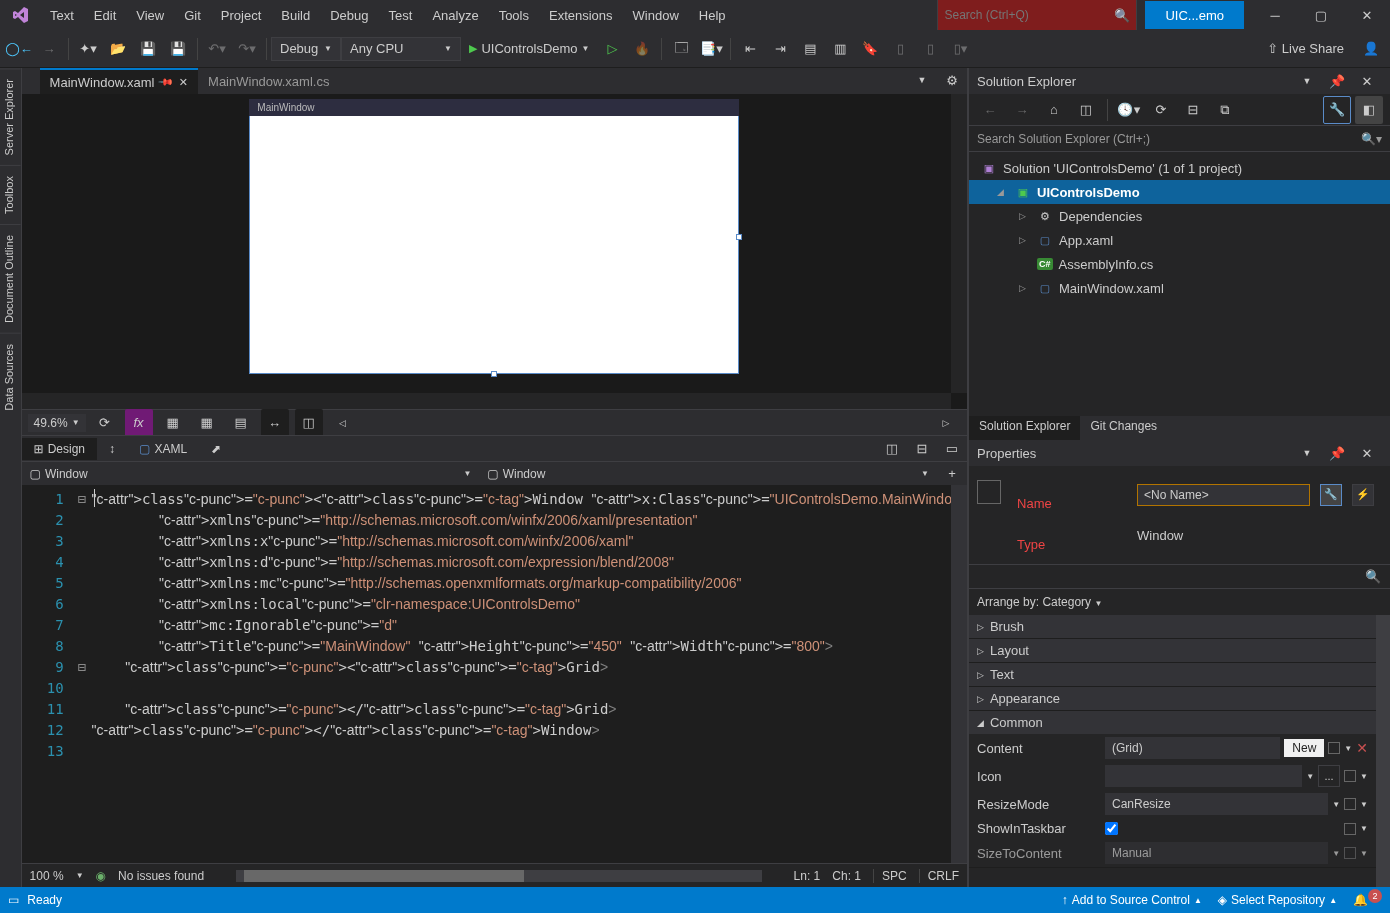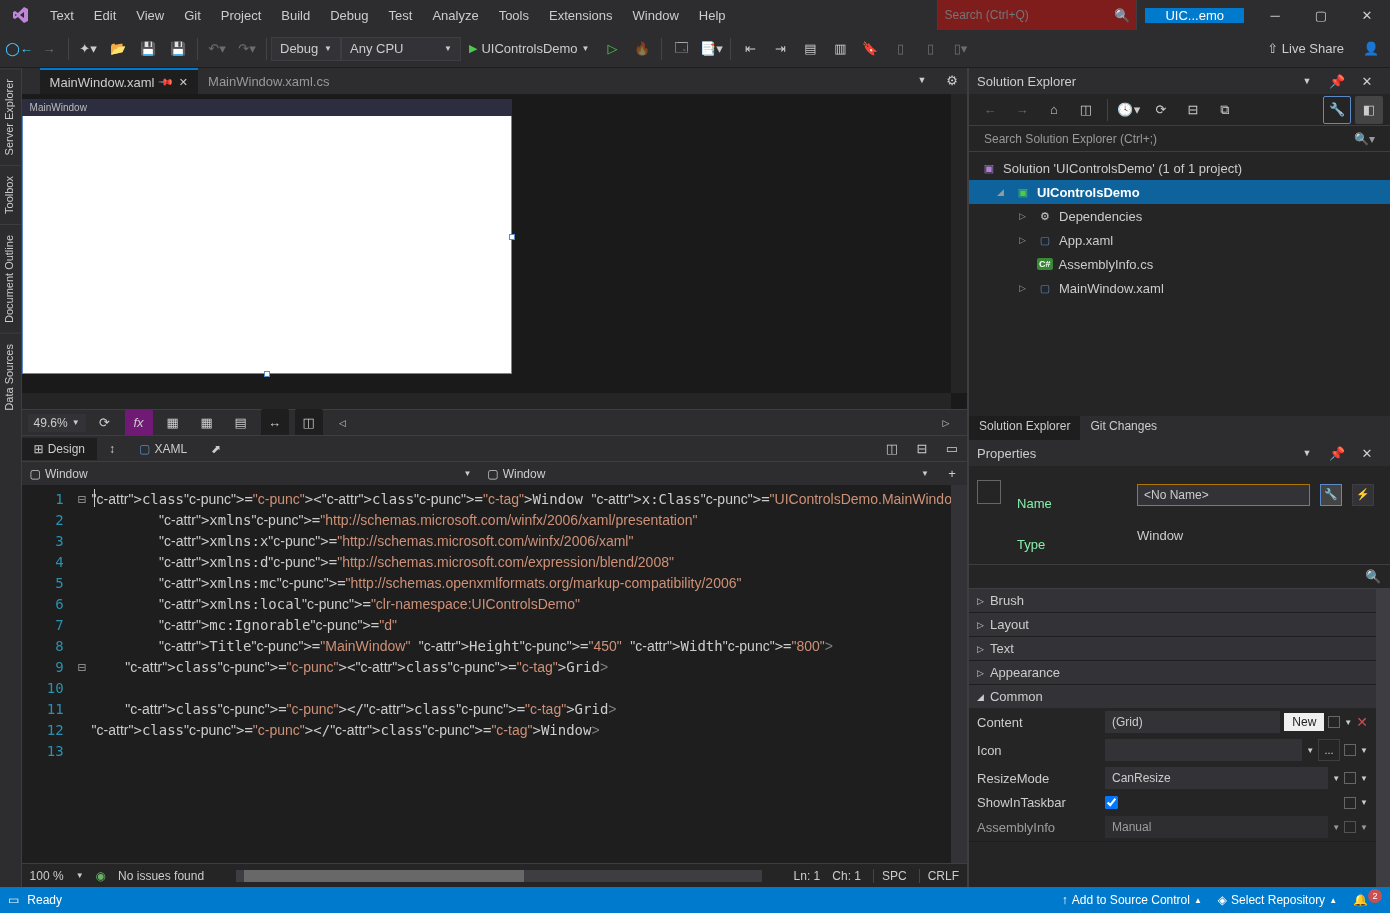--- a/index.html
+++ b/index.html
@@ -3,42 +3,42 @@
 <meta charset="utf-8">
 <style>
 * { margin: 0; padding: 0; box-sizing: border-box; font-family: 'Segoe UI', Tahoma, sans-serif; }
 body { background: #1e1e1e; color: #ccc; width: 1390px; height: 913px; overflow: hidden; font-size: 13px; display: flex; flex-direction: column; }
 .titlebar { height: 30px; background: #2d2d30; display: flex; align-items: center; }
 .vs-logo { width: 24px; height: 24px; margin: 0 8px; display: flex; align-items: center; justify-content: center; }
 .menubar { display: flex; }
 .menu-item { padding: 0 10px; height: 30px; display: flex; align-items: center; color: #ccc; cursor: pointer; }
 .searchbox { margin-left: auto; background: #7f1d1d; border: 1px solid #3e3e42; width: 200px; height: 36px; display: flex; align-items: center; padding: 0 6px; color: #999; }
 .searchbox input { background: transparent; border: none; color: #ccc; flex: 1; outline: none; font-size: 12px; }
-.title-chip { background: #007acc; color: white; height: 15px; padding: 0 20px; margin: 0 8px; display: flex; align-items: center; font-size: 13px; }
+.title-chip { background: #007acc; color: white; height: 28px; padding: 0 20px; margin: 0 8px; display: flex; align-items: center; font-size: 13px; }
 .winctrl { width: 46px; height: 30px; display: flex; align-items: center; justify-content: center; color: #ccc; }
 .toolbar { height: 38px; background: #2d2d30; display: flex; align-items: center; padding: 0 4px; border-bottom: 1px solid #1e1e1e; }
 .tbtn { width: 28px; height: 28px; display: flex; align-items: center; justify-content: center; color: #ccc; margin: 0 1px; border-radius: 2px; }
 .tbtn.disabled { opacity: 0.4; }
 .tsep { width: 1px; height: 22px; background: #444; margin: 0 4px; }
 .combo { background: #333337; border: 1px solid #3e3e42; height: 24px; display: flex; align-items: center; padding: 0 8px; color: #ccc; min-width: 70px; }
 .combo .arrow { margin-left: auto; font-size: 8px; }
 .start-btn { background: transparent; display: flex; align-items: center; padding: 0 8px; height: 28px; }
 .play-icon { color: #4ec94e; margin-right: 4px; font-size: 11px; }
 .liveshare { margin-left: auto; display: flex; align-items: center; padding: 0 12px; color: #ccc; }
 .content { flex: 1; display: flex; overflow: hidden; }
 .leftstrip { width: 22px; background: #2d2d30; border-right: 1px solid #3e3e42; display: flex; flex-direction: column; }
 .lefttab { writing-mode: vertical-rl; text-orientation: mixed; padding: 10px 3px; font-size: 11px; color: #ccc; cursor: pointer; border-bottom: 1px solid #3e3e42; transform: rotate(180deg); }
 .center { flex: 1; display: flex; flex-direction: column; background: #1e1e1e; border-right: 1px solid #3e3e42; }
 .tabstrip { height: 26px; background: #2d2d30; display: flex; align-items: flex-end; }
 .doc-tab { background: #1e1e1e; border-top: 2px solid #007acc; padding: 4px 10px; color: #ccc; display: flex; align-items: center; gap: 6px; font-size: 13px; height: 26px; }
 .doc-tab.inactive { background: #2d2d30; border-top: none; color: #999; }
 .tab-close { font-size: 11px; }
 .pin-icon { font-size: 10px; transform: rotate(45deg); }
 .designer { flex: 1; display: flex; flex-direction: column; }
-.design-surface { flex: 1; background: #1a1a1a; display: flex; align-items: center; position: relative; overflow: hidden; }
+.design-surface { flex: 1; background: #1a1a1a; display: flex; align-items: center; justify-content: center; position: relative; overflow: hidden; }
 .design-surface .scroll-v { position: absolute; right: 0; top: 0; bottom: 16px; width: 16px; background: #252526; }
 .design-surface .scroll-h { position: absolute; bottom: 0; left: 0; right: 16px; height: 16px; background: #252526; }
 .preview-window { border: 1px solid #5a8bc8; background: white; width: 490px; height: 275px; position: relative; margin-top: -30px; }
 .preview-title { background: #2d2d40; color: #bbb; font-size: 10px; padding: 3px 8px; position: absolute; top: -1px; left: -1px; right: -1px; }
 .handle { position: absolute; width: 6px; height: 6px; background: white; border: 1px solid #5a8bc8; }
 .designer-toolbar { height: 26px; background: #2d2d30; display: flex; align-items: center; padding: 0 6px; gap: 4px; border-top: 1px solid #3e3e42; }
 .zoom-combo { background: #333337; padding: 2px 6px; font-size: 12px; display: flex; align-items: center; gap: 4px; }
 .design-xaml-tabs { height: 26px; background: #2d2d30; display: flex; align-items: center; border-top: 1px solid #3e3e42; }
 .dx-tab { padding: 4px 12px; font-size: 12px; display: flex; align-items: center; gap: 4px; }
 .dx-tab.active { background: #1e1e1e; }
@@ -53,37 +53,37 @@
 .code-cursor { position:absolute; left:2px; top:4px; width:1px; height:18px; background:#ccc; }
 .xaml-editor .scroll-v { position: absolute; right: 0; top: 0; bottom: 0; width: 16px; background: #333337; }
 .editor-statusbar { height: 24px; background: #252526; display: flex; align-items: center; padding: 0 8px; gap: 12px; font-size: 12px; border-top: 1px solid #3e3e42; }
 .status-ok { color: #6aaf6a; }
 .status-scroll { flex:1; margin: 0 20px; height: 12px; background: #3e3e42; position: relative; }
 .status-scroll-thumb { position:absolute; left: 8px; width: 280px; top:0; bottom:0; background:#686868; }
 .right { width: 430px; background: #252526; display: flex; flex-direction: column; border-left: 1px solid #3e3e42; }
 .panel-title { height: 26px; background: #2d2d30; display: flex; align-items: center; padding: 0 8px; font-size: 13px; color: #ccc; }
 .panel-title .spacer { flex: 1; }
 .panel-toolbar { height: 32px; display: flex; align-items: center; padding: 0 6px; gap: 2px; border-bottom: 1px solid #3e3e42; }
-.panel-search { height: 26px; border-bottom: 1px solid #3e3e42; display: flex; align-items: center; padding: 0 15px; color: #999; font-size: 12px; }
+.panel-search { height: 26px; border-bottom: 1px solid #3e3e42; display: flex; align-items: center; padding: 0 8px; color: #999; font-size: 12px; }
 .tree { flex: 1; padding: 4px 0; overflow: auto; }
 .tree-item { display: flex; align-items: center; padding: 2px 0 2px 12px; gap: 6px; font-size: 13px; height: 24px; }
 .tree-item .chev { width: 12px; font-size: 9px; color: #999; }
 .tree-item.selected { background: #0e639c; color: white; }
 .tree-indent-1 { padding-left: 28px; }
 .tree-indent-2 { padding-left: 50px; }
 .mini-icon { width: 16px; display: inline-flex; justify-content: center; font-size: 11px; }
 .csharp-ic { background: #388a34; color: white; font-size: 9px; padding: 1px 2px; border-radius: 2px; font-weight: bold; }
 .panel-tabstrip { height: 24px; background: #2d2d30; display: flex; }
 .ptab { padding: 3px 10px; font-size: 12px; }
 .ptab.active { background: #1e1e1e; }
 .props { flex: 1.2; display: flex; flex-direction: column; overflow: hidden; }
 .props-head { padding: 8px; display: flex; gap: 8px; align-items: flex-start; border-bottom: 1px solid #3e3e42; }
 .win-icon { width: 24px; height: 24px; border: 1px solid #666; margin-top: 6px; }
 .prop-row { display: flex; align-items: center; padding: 4px 8px; gap: 10px; }
-.prop-label { width: 110px; font-size: 13px; color: #86efac; margin-top: 18px; }
+.prop-label { width: 110px; font-size: 13px; color: #ef4444; margin-top: 18px; }
 .prop-input { flex: 1; background: #333337; border: 1px solid #3e3e42; padding: 3px 6px; color: #ccc; font-size: 12px; }
 .prop-input.orange { border-color: #b27400; }
 .prop-btn { width: 22px; height: 22px; border: 1px solid #3e3e42; display: flex; align-items: center; justify-content: center; font-size: 11px; }
 .prop-btn.wrench { background: #444; }
 .prop-btn.lightning { background: #333337; }
 .prop-search { display: flex; justify-content: flex-end; padding: 4px 8px; border-bottom: 1px solid #3e3e42; }
 .prop-arrange { padding: 6px 8px; font-size: 12px; }
 .prop-categories { flex: 1; overflow: auto; }
 .prop-cat { border-bottom: 1px solid #1e1e1e; }
 .prop-cat-head { background: #333337; padding: 4px 8px; display: flex; align-items: center; gap: 6px; font-size: 13px; }
@@ -386,20 +386,21 @@
           </div>
           <div class="prop-row">
             <span class="prop-label">Type</span>
             <span>Window</span>
           </div>
         </div>
       </div>
       <div class="prop-search">
           <span>🔍</span>
         </div>
+      <div class="prop-arrange"><span>Arrange by: Category</span> <span style="font-size:8px">▼</span></div>
       <div style="flex:1;display:flex;overflow:hidden">
         <div class="prop-categories">
           <div class="prop-cat">
               <div class="prop-cat-head">
                 <span style="font-size:9px">▷</span>
                 <span>Brush</span>
               </div>
             </div>
           <div class="prop-cat">
               <div class="prop-cat-head">
@@ -456,21 +457,21 @@
             <div class="prop-grid-row">
               <span class="prop-grid-label">ShowInTaskbar</span>
               <div class="prop-grid-val">
                   <input type="checkbox" checked="" style="">
                   <span style="flex:1"></span>
                   <span class="val-marker"></span>
                   <span style="font-size:8px">▼</span>
                 </div>
             </div>
             <div class="prop-grid-row" style="opacity:0.7">
-              <span class="prop-grid-label">AssemblyInfo</span>
+              <span class="prop-grid-label">SizeToContent</span>
               <div class="prop-grid-val">
                   <span class="val-text">Manual</span>
                   <span style="font-size:8px">▼</span>
                   <span class="val-marker"></span>
                   <span style="font-size:8px">▼</span>
                 </div>
             </div>
           </div>
         </div>
         <div class="cat-scroll"></div>

